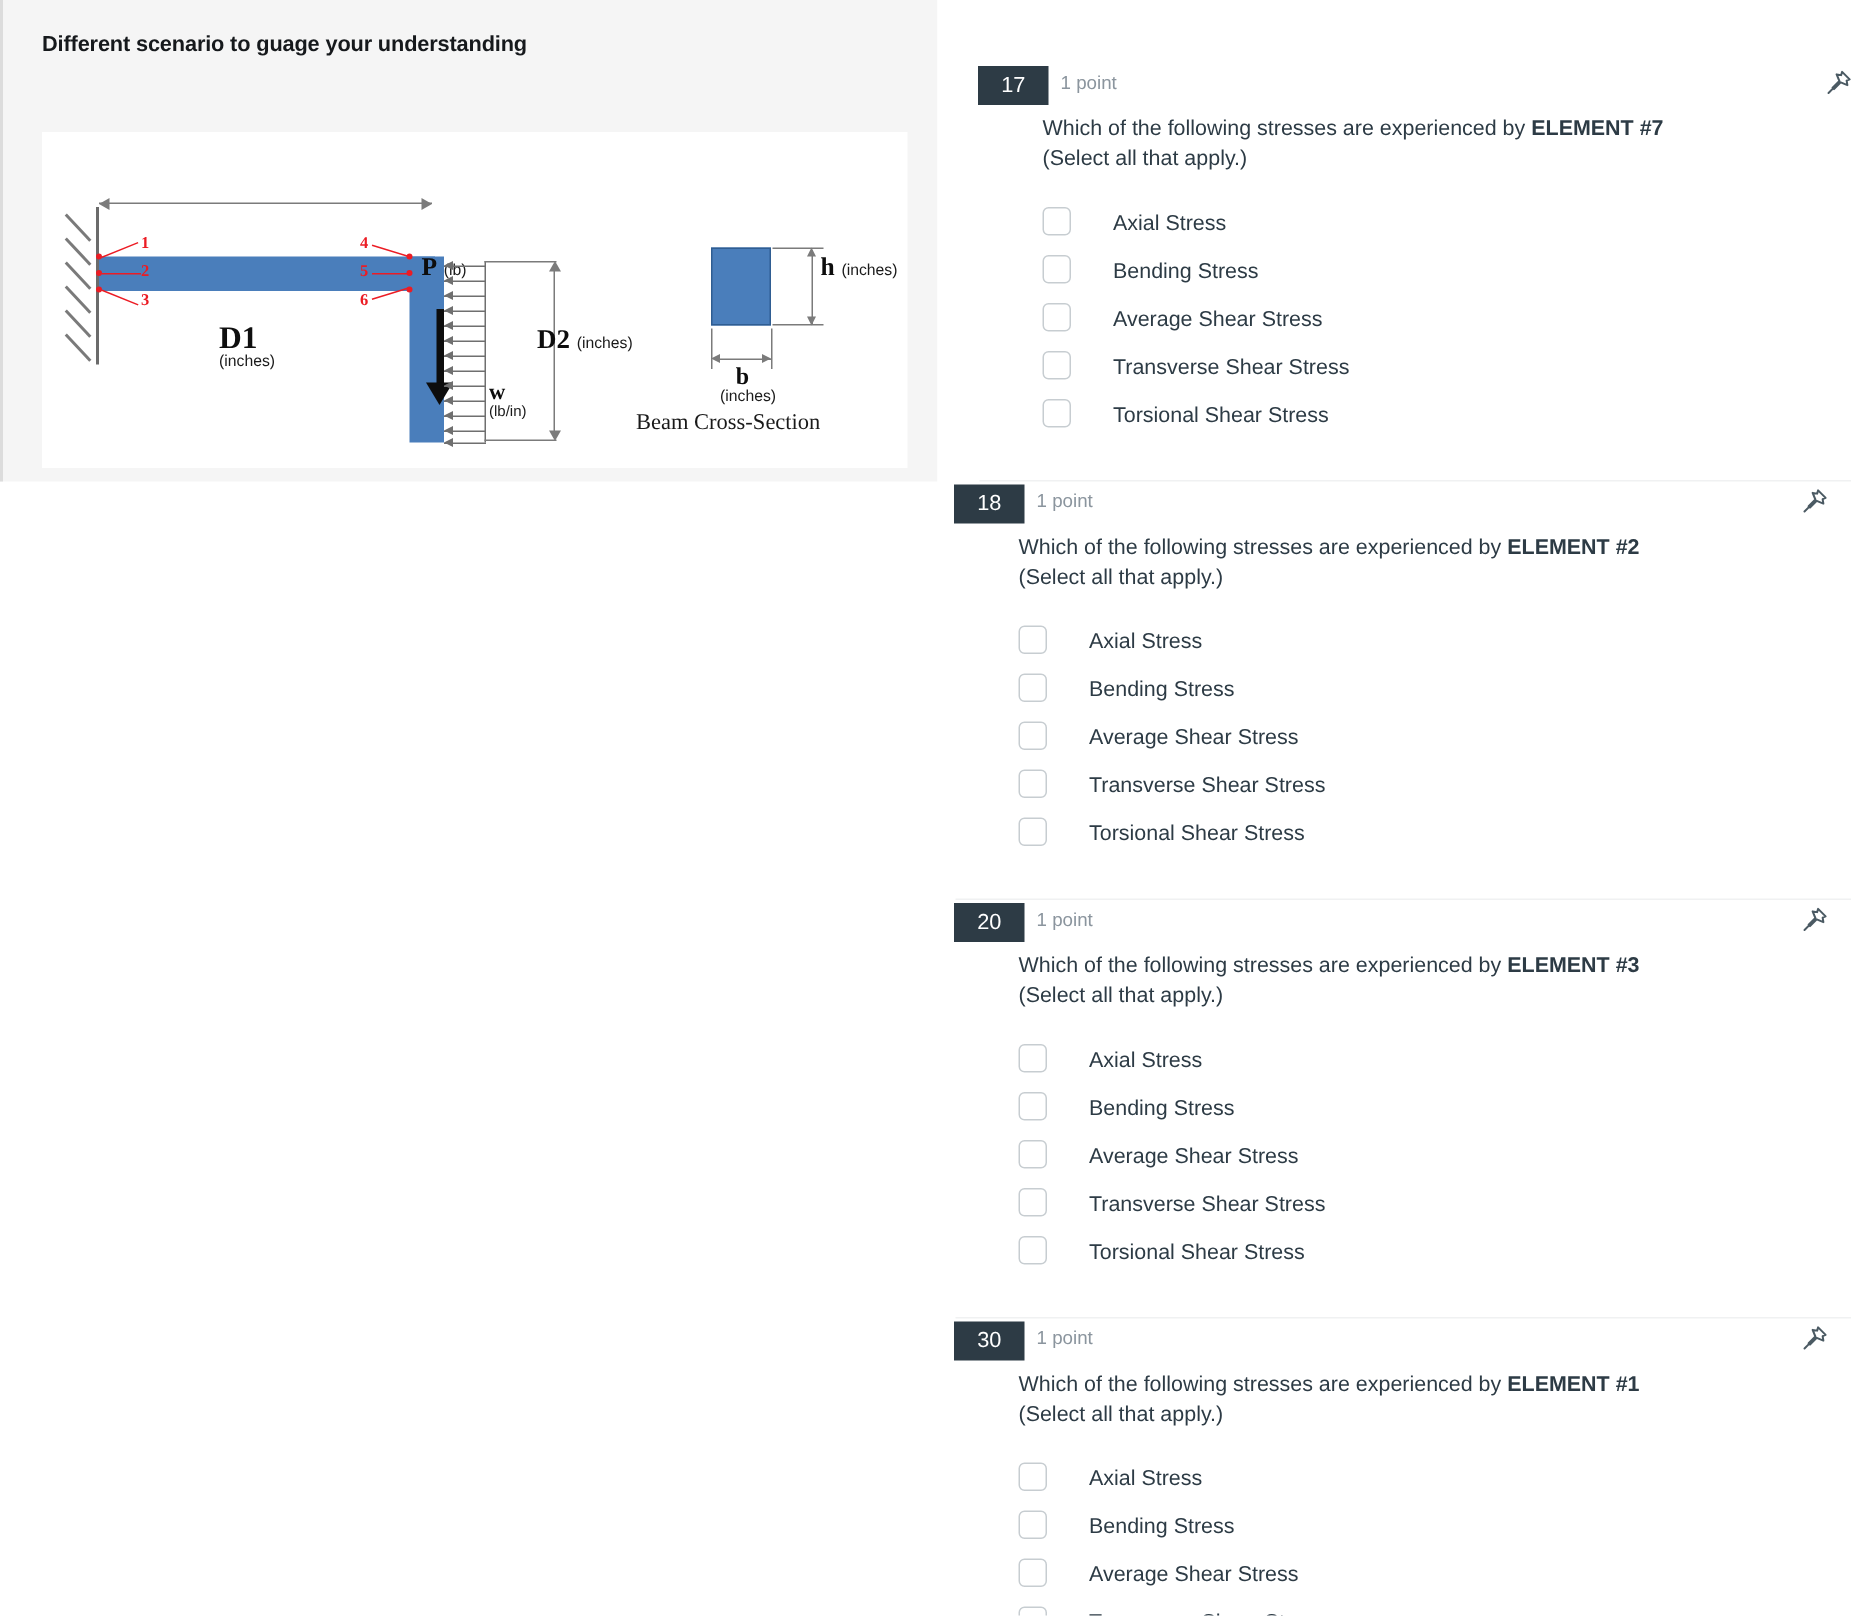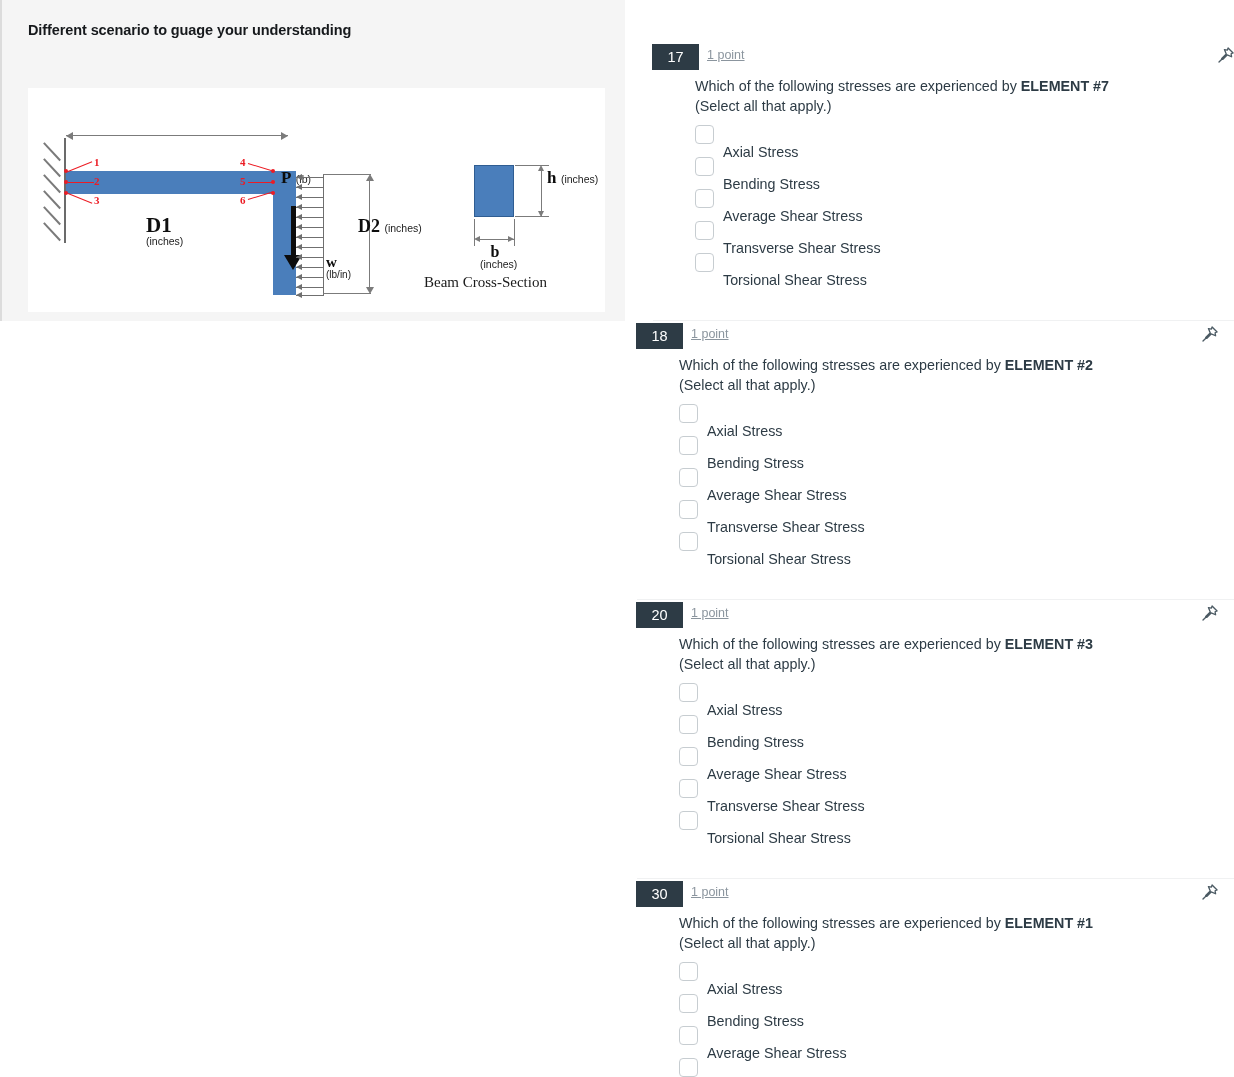--- a/index.html
+++ b/index.html
@@ -212,42 +212,40 @@
     font-size: 14.5px;
     text-align: center;
     line-height: 26px;
     box-sizing: border-box;
   }
   .q-points {
     position: absolute;
     left: 66px; top: 4px;
     font-size: 12.5px;
     color: #8b959e;
-    text-decoration: underline;
   }
   .pin-icon {
     position: absolute;
     right: 12px; top: 1px;
     width: 22px; height: 22px;
     color: #4b5a63;
   }
   .q-body { padding-left: 54px; padding-right: 40px; }
   .q-text {
     font-size: 14.3px;
     line-height: 19.6px;
     color: #2d3b45;
     margin-top: 7px;
   }
   .q-text b { font-weight: bold; }
   .answer-list { margin-top: 9px; }
   .answer-row {
     display: flex;
-    align-items: flex-start;
+    align-items: flex-end;
     height: 32px;
-    flex-direction: column;
   }
   .checkbox {
     width: 17px; height: 17px;
     border: 1.3px solid #c7cdd1;
     border-radius: 4px;
     background: #ffffff;
     flex: 0 0 auto;
   }
   .answer-label {
     margin-left: 28px;

